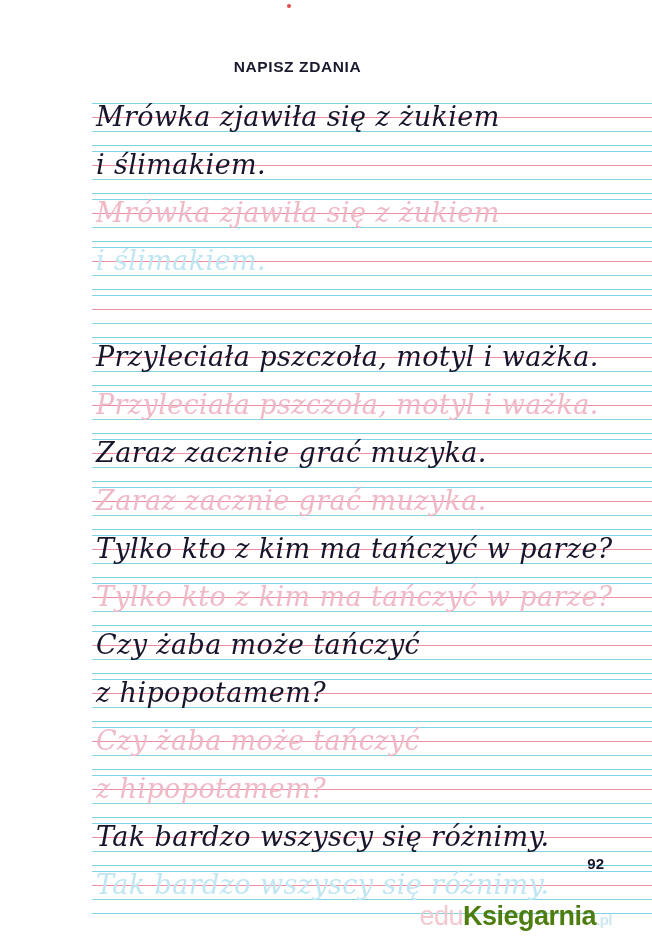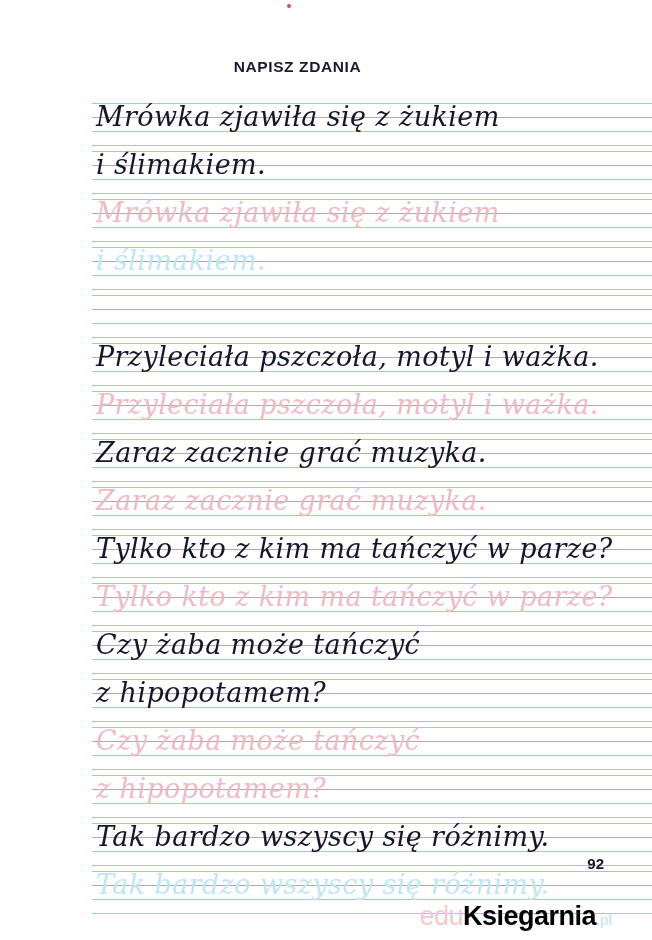--- a/index.html
+++ b/index.html
@@ -94,21 +94,21 @@
 
   #watermark {
     position: absolute;
     bottom: 8px;
     right: 40px;
     font-size: 27px;
     letter-spacing: -0.5px;
     color: #f2c9cf;
     font-family: "Liberation Sans", sans-serif;
   }
-  #watermark .wm-b { font-weight: bold; color: #000000; }
+  #watermark .wm-b { font-weight: bold; color: #4d7c0f; }
   #watermark .wm-pl { font-size: 15px; color: #cfe9f2; font-weight: bold; }
 </style>
 </head>
 <body>
 
 <div id="top-dot"></div>
 
 <div id="page-title">NAPISZ ZDANIA</div>
 
 <div id="worksheet">

